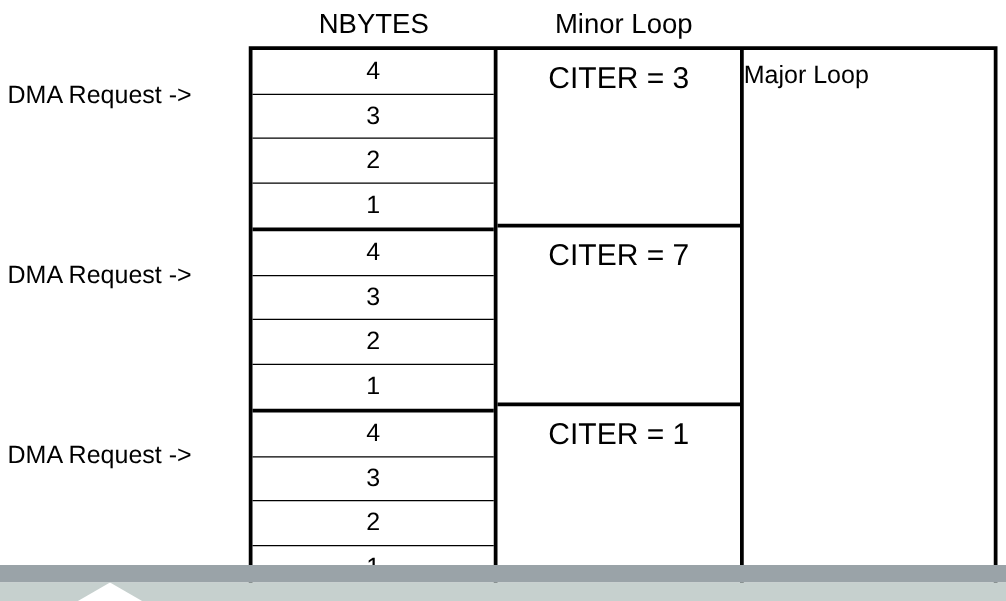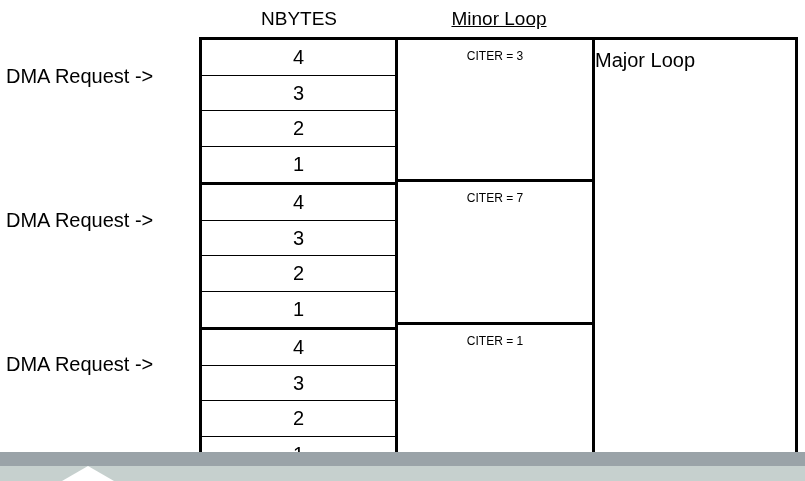--- a/index.html
+++ b/index.html
@@ -12,28 +12,28 @@
     height: 481px;
     position: relative;
     overflow: hidden;
     font-family: "Liberation Sans", sans-serif;
     color: #000000;
   }
 
   
   .col-caption {
     position: absolute;
-    font-size: 19px;
+    font-size: 22px;
     line-height: 19px;
     text-align: center;
     white-space: nowrap;
     color: #000;
   }
   #caption-nbytes { left: 199px; width: 200px; top: 9px; }
-  #caption-minor  { left: 399px; width: 200px; top: 9px; text-decoration: underline; }
+  #caption-minor  { left: 399px; width: 200px; top: 9px; }
 
   
   .request-label {
     position: absolute;
     left: 6px;
     width: 188px;
     font-size: 20px;
     line-height: 20px;
     text-align: left;
     white-space: nowrap;
@@ -86,21 +86,21 @@
     width: 197px;
     height: 427px;
     box-sizing: border-box;
     border-right: 3px solid #000;
   }
   .minor-group {
     box-sizing: border-box;
     height: 142.33px;
     border-bottom: 3px solid #000;
     text-align: center;
-    font-size: 12px;
+    font-size: 24px;
     padding-top: 9px;
   }
   .minor-group:last-child { border-bottom: none; }
 
   
   #major-column {
     position: absolute;
     left: 393px;
     top: 0px;
     width: 200px;

